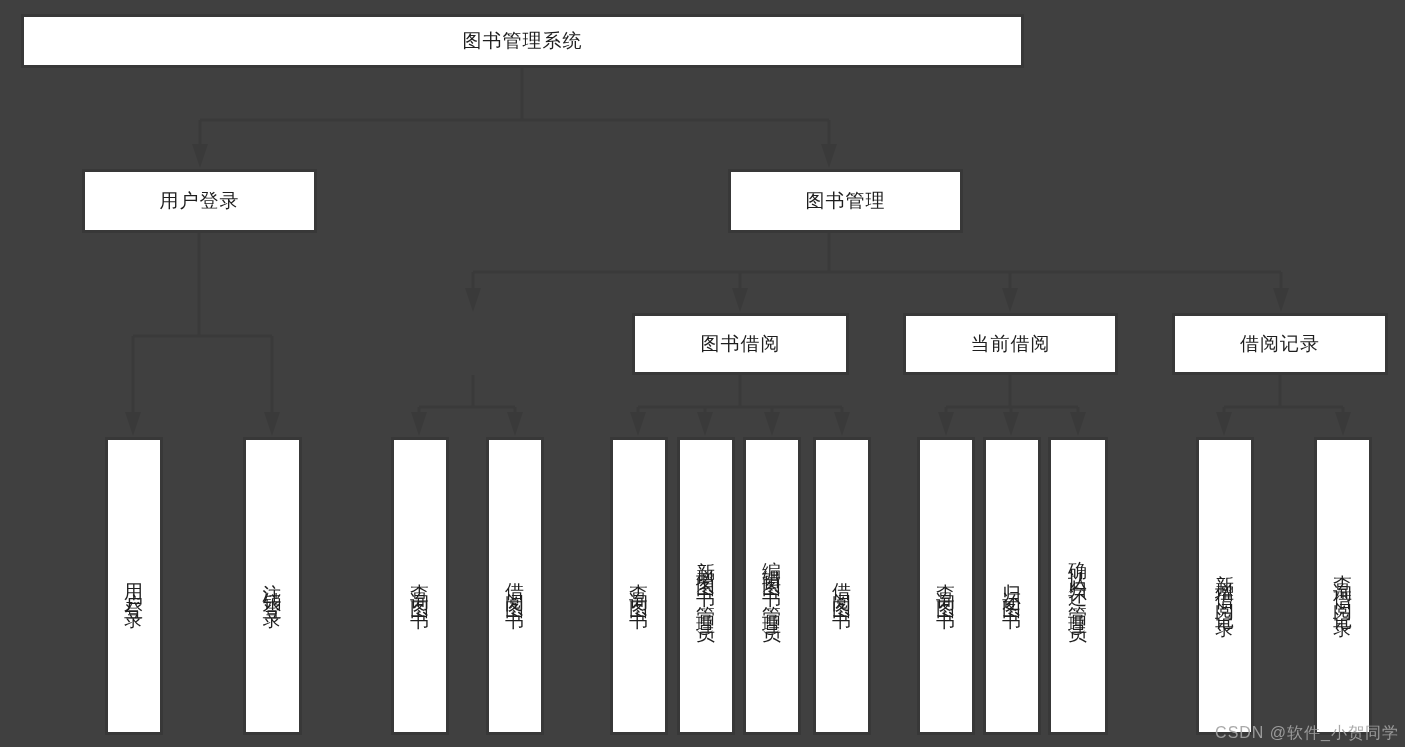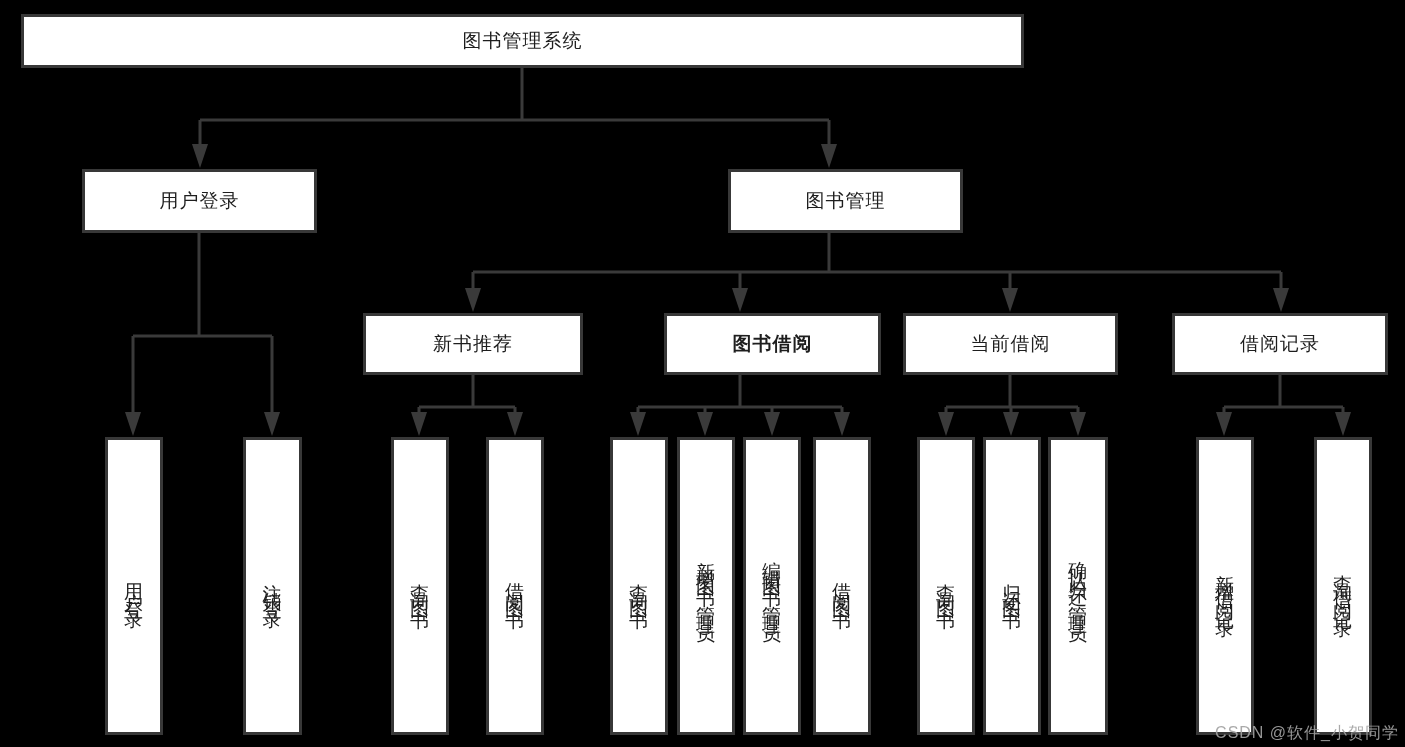--- a/index.html
+++ b/index.html
@@ -1,17 +1,17 @@
 <!DOCTYPE html>
 <html><head>
 <meta charset="utf-8">
 <style>
   html,body{margin:0;padding:0;background:#ffffff;}
   .canvas{
-    position:relative;width:1405px;height:747px;background:#000000;
+    position:relative;width:1405px;height:747px;background:#404040;
     font-family:"Liberation Sans","DejaVu Sans",sans-serif;overflow:hidden;
   }
   svg.connectors{position:absolute;left:0;top:0;z-index:1;}
   .box{
     position:absolute;box-sizing:border-box;border:3px solid #383838;background:#ffffff;
     display:flex;align-items:center;justify-content:center;
     font-size:19px;color:#1e1e1e;letter-spacing:1px;z-index:2;white-space:nowrap;
   }
   .vbox{
     position:absolute;box-sizing:border-box;border:3px solid #383838;background:#ffffff;
@@ -63,22 +63,21 @@
       <polygon points="1216,412 1232,412 1224,436"></polygon>
       <polygon points="1335,412 1351,412 1343,436"></polygon>
     </g>
   </svg>
 
   <div class="box" style="left:21px;top:14px;width:1003px;height:54px;">图书管理系统</div>
 
   <div class="box" style="left:82px;top:169px;width:235px;height:64px;">用户登录</div>
   <div class="box" style="left:712px;top:169px;width:235px;height:64px;margin-left:16px;">图书管理</div>
 
-  <div class="box" style="left:363px;top:313px;width:220px;height:62px;">新书推荐</div>
-  <div class="box" style="left:664px;top:313px;width:217px;height:62px;font-weight:bold;">图书借阅</div>
+  <div class="box" style="left:632px;top:313px;width:217px;height:62px;">图书借阅</div>
   <div class="box" style="left:903px;top:313px;width:215px;height:62px;">当前借阅</div>
   <div class="box" style="left:1172px;top:313px;width:216px;height:62px;">借阅记录</div>
 
   <div class="vbox" style="left:105px;">
     <span class="vtext">用户登录</span>
   </div>
   <div class="vbox" style="left:243px;width:59px;">
     <span class="vtext">注销登录</span>
   </div>
 

